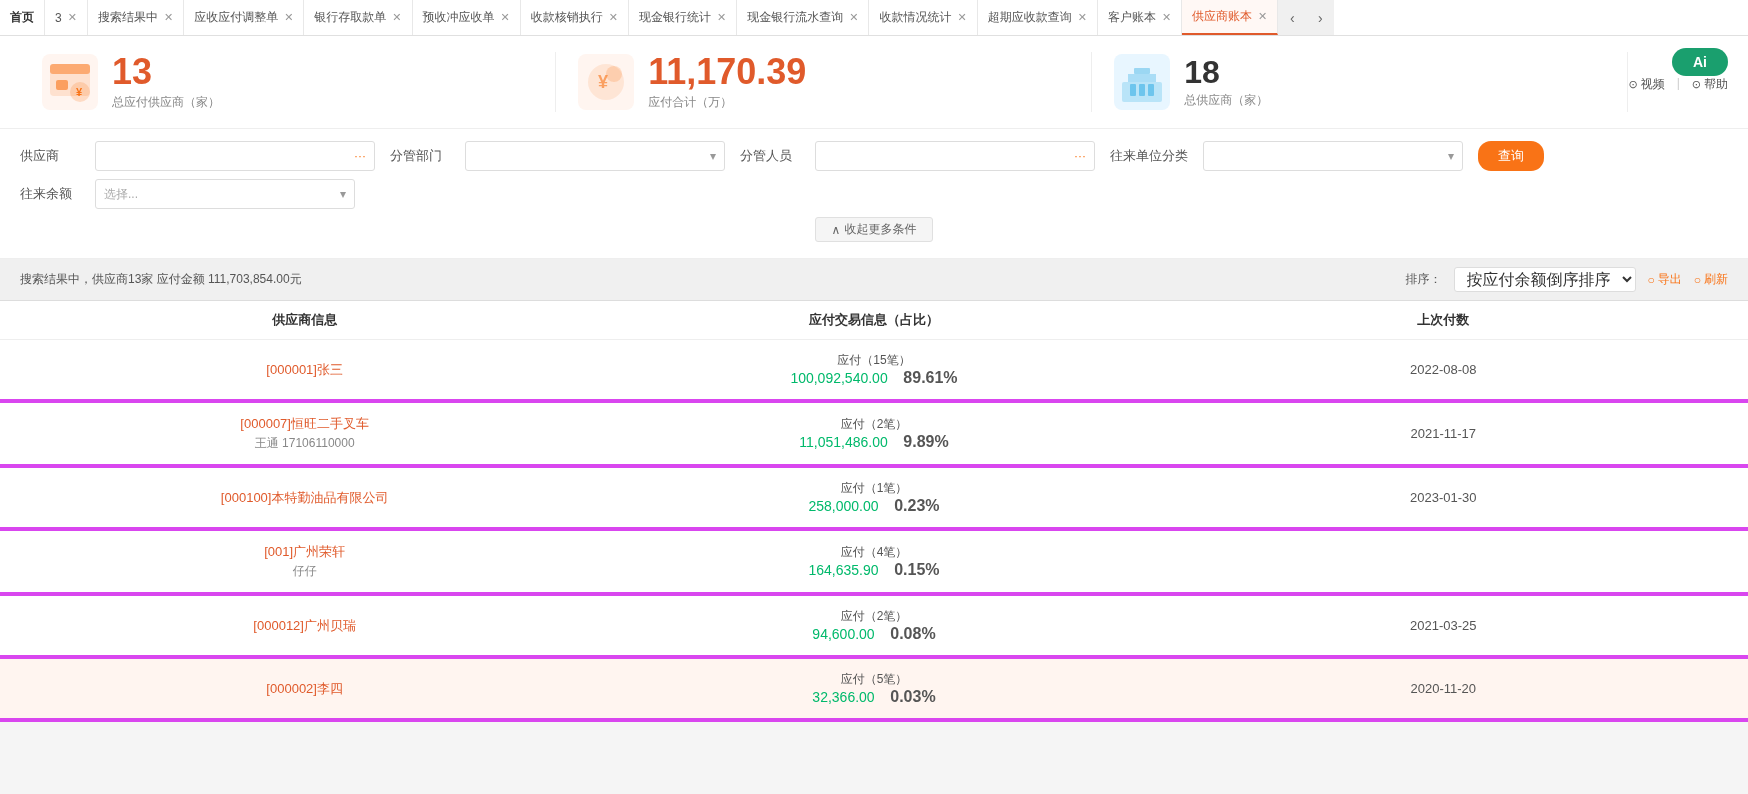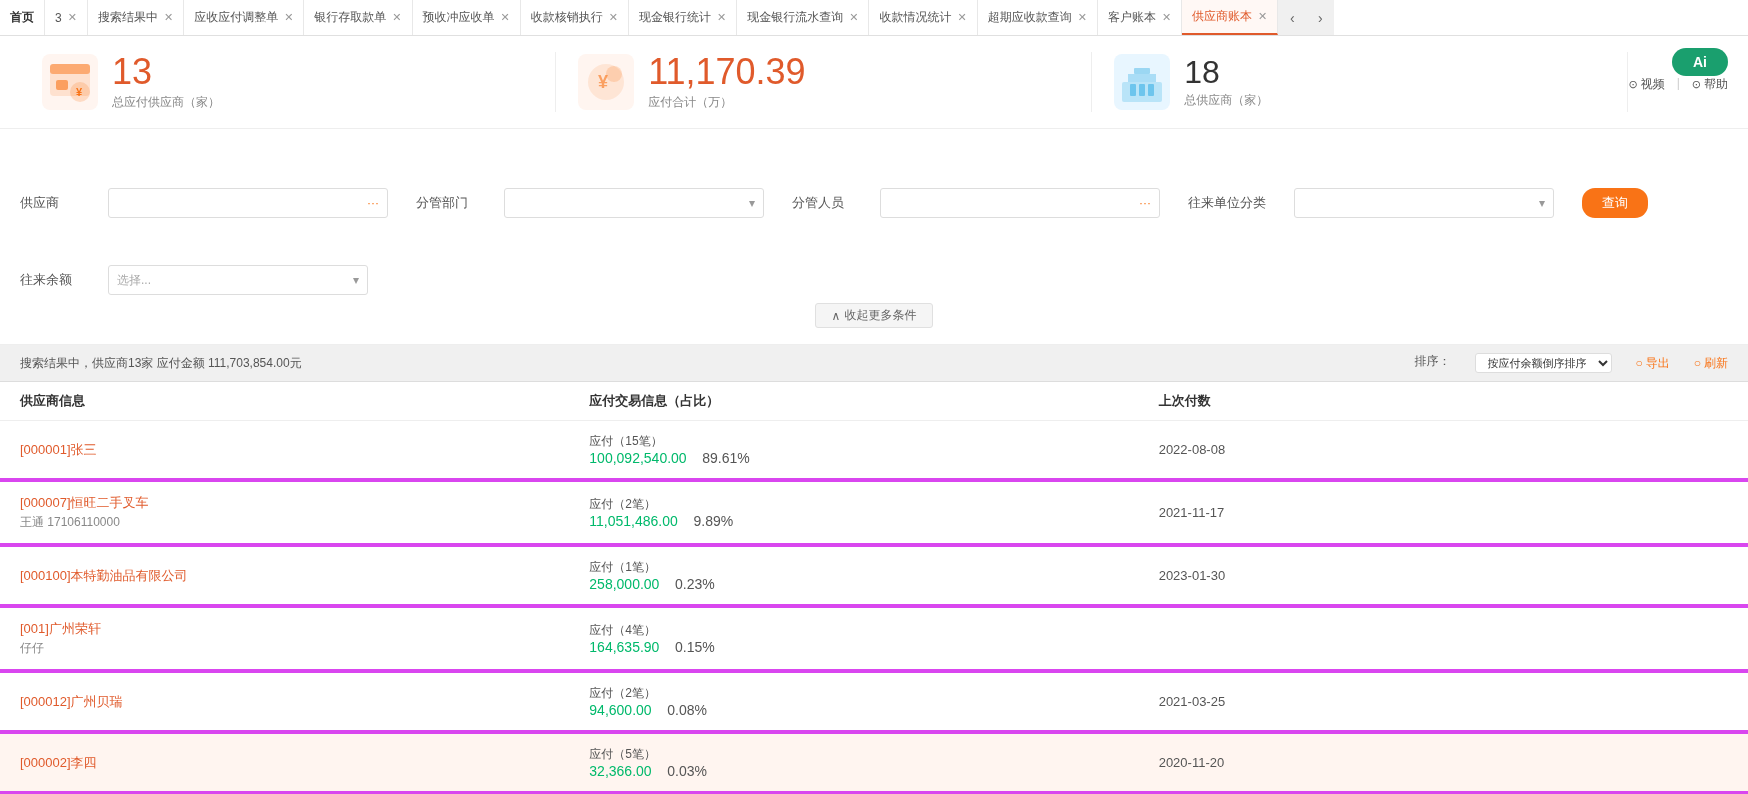--- a/index.html
+++ b/index.html
@@ -28,28 +28,28 @@
       display: flex; background: #fff; padding: 16px 20px; gap: 0;
       border-bottom: 1px solid #eee; align-items: center;
     }
     .stat-block {
       display: flex; align-items: center; gap: 12px; flex: 1; padding: 0 20px;
       border-right: 1px solid #eee;
     }
     .stat-block:last-child { border-right: none; }
     .stat-icon { width: 60px; height: 60px; display: flex; align-items: center; justify-content: center; }
     .stat-icon svg { width: 56px; height: 56px; }
-    .stat-text .stat-num { font-size: 36px; font-weight: normal; color: #e05a2b; line-height: 1; }
+    .stat-text .stat-num { font-size: 36px; font-weight: bold; color: #e05a2b; line-height: 1; }
     .stat-text .stat-label { font-size: 12px; color: #888; margin-top: 4px; }
 
     
     .filter-bar {
       background: #fff; padding: 12px 20px; border-bottom: 1px solid #eee;
     }
-    .filter-row { display: flex; align-items: center; gap: 28px; margin-bottom: 8px; flex-wrap: wrap; margin-top: 47px; }
+    .filter-row { display: flex; align-items: center; gap: 15px; margin-bottom: 8px; flex-wrap: wrap; }
     .filter-label { font-size: 13px; color: #555; white-space: nowrap; min-width: 60px; }
     .filter-input {
       flex: 1; max-width: 280px; height: 30px; border: 1px solid #ddd; border-radius: 3px;
       padding: 0 8px; font-size: 12px; color: #333; display: flex; align-items: center;
       background: #fff; cursor: pointer; position: relative;
     }
     .filter-input .dots { color: #f97316; margin-left: auto; }
     .filter-select {
       flex: 1; max-width: 260px; height: 30px; border: 1px solid #ddd; border-radius: 3px;
       padding: 0 8px; font-size: 12px; color: #333; display: flex; align-items: center;
@@ -66,47 +66,47 @@
       background: #f5f5f5; border: 1px solid #e0e0e0; border-radius: 3px;
       padding: 3px 16px; width: fit-content;
     }
 
     
     .result-bar {
       background: #f0f0f0; padding: 8px 20px; display: flex; align-items: center;
       font-size: 12px; color: #555; border-bottom: 1px solid #ddd;
     }
     .result-bar .result-info { flex: 1; }
-    .result-bar .sort-area { display: flex; gap: 24px; }
+    .result-bar .sort-area { display: flex; align-items: center; gap: 12px; }
     .sort-select {
-      border: 1px solid #ddd; border-radius: 3px; padding: 2px 8px; font-size: 11px;
+      border: 1px solid #ddd; border-radius: 3px; padding: 2px 8px; font-size: 16px;
       background: #fff; color: #333; cursor: pointer;
     }
     .export-btn, .refresh-btn {
       font-size: 12px; color: #f97316; cursor: pointer; display: flex; align-items: center; gap: 3px;
     }
 
     
-    .data-table { background: #fff; width: 100%; }
+    .data-table { background: #fff; width: 100%; text-align: center; }
     .table-header {
       display: grid; grid-template-columns: 1fr 1fr 1fr;
       padding: 10px 20px; border-bottom: 1px solid #eee;
       font-weight: bold; font-size: 13px; color: #333; background: #fff;
     }
     .table-row {
       display: grid; grid-template-columns: 1fr 1fr 1fr;
       padding: 12px 20px; border-bottom: 4px solid #d946ef;
       align-items: center; background: #fff;
     }
     .table-row.highlighted { background: #fff5f0; }
     .supplier-link { color: #e05a2b; text-decoration: none; font-size: 13px; cursor: pointer; }
     .supplier-sub { color: #888; font-size: 12px; margin-top: 2px; }
     .pay-info .pay-label { font-size: 12px; color: #555; }
     .pay-info .pay-amount { color: #00b96b; font-size: 14px; font-weight: 500; }
-    .pay-info .pay-percent { color: #555; font-size: 14px; margin-left: 12px; }
+    .pay-info .pay-percent { color: #555; font-size: 16px; margin-left: 12px; font-weight: bold; }
     .last-pay { color: #555; font-size: 13px; }
   </style>
 </head>
 <body>
 
 <div class="tab-bar">
   <div class="tab-item tab-home">
     <span>首页</span>
   </div>
   <div class="tab-item">

